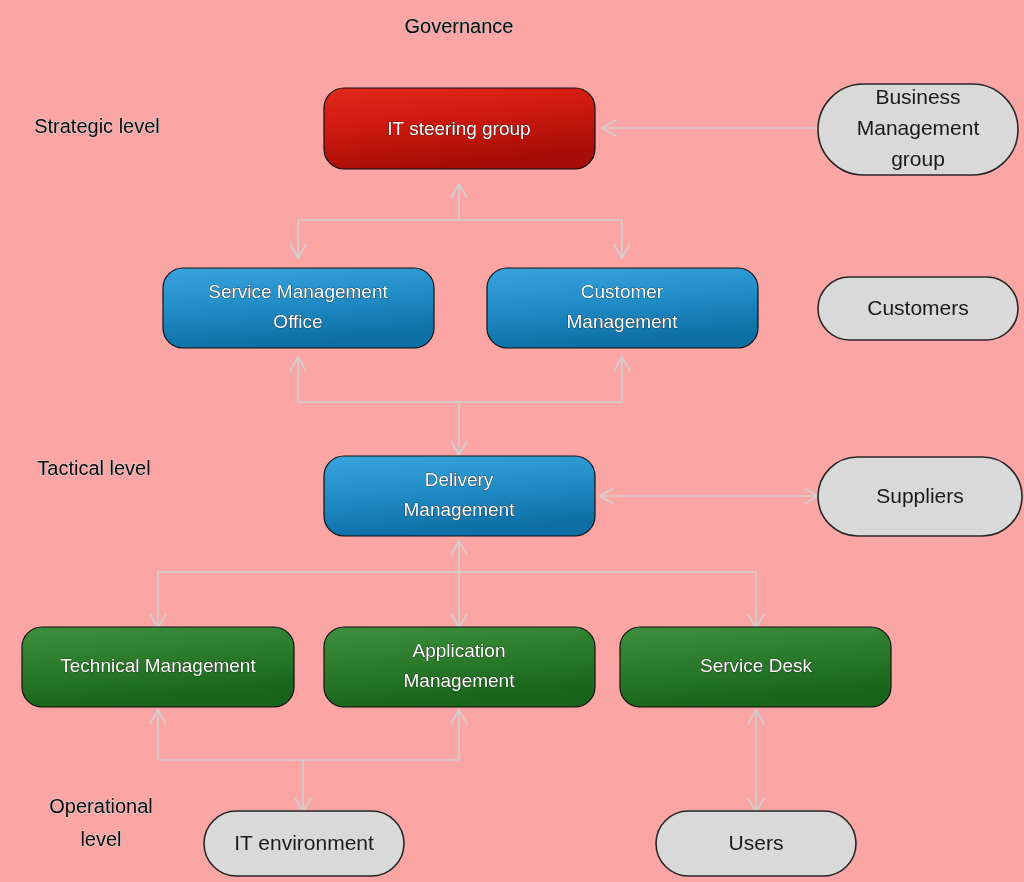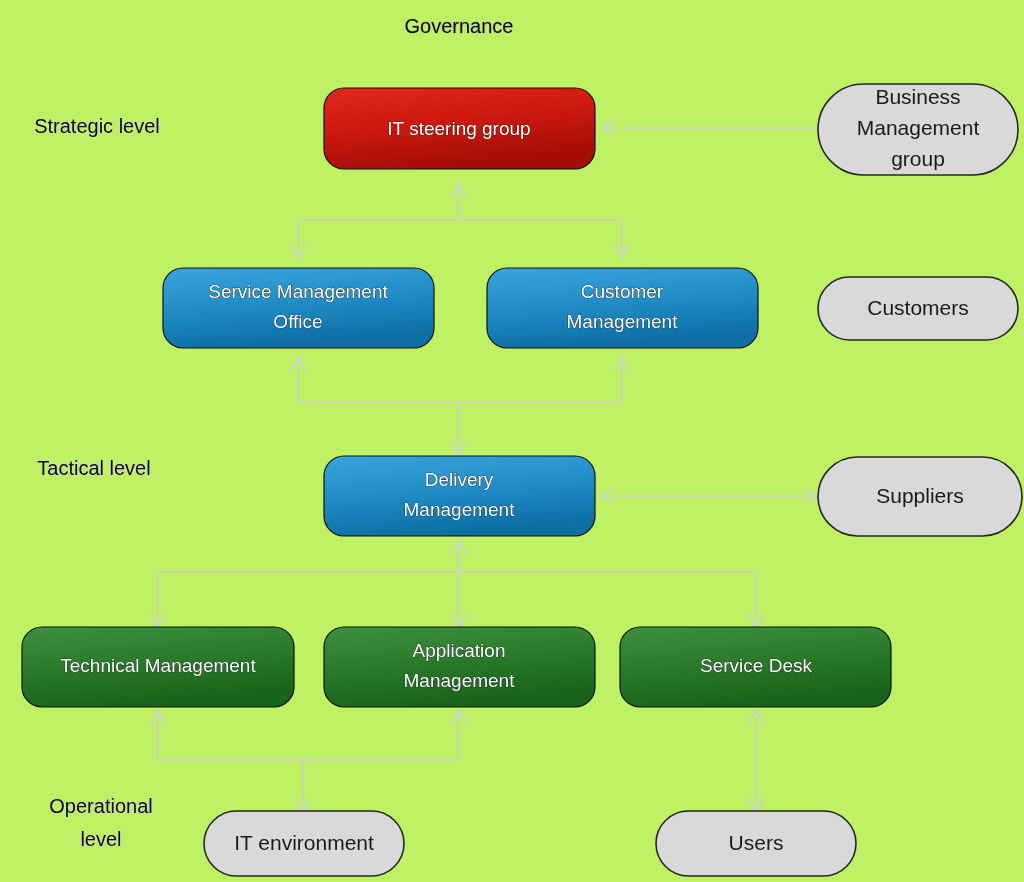--- a/index.html
+++ b/index.html
@@ -4,21 +4,21 @@
 <style>
   html, body {
     margin: 0;
     padding: 0;
     background: #000000;
   }
   #stage {
     position: relative;
     width: 1024px;
     height: 882px;
-    background: #bef264;
+    background: #fca5a5;
     overflow: hidden;
     font-family: "Liberation Sans", sans-serif;
   }
   svg#diagram {
     position: absolute;
     inset: 0;
     width: 1024px;
     height: 882px;
     display: block;
   }

